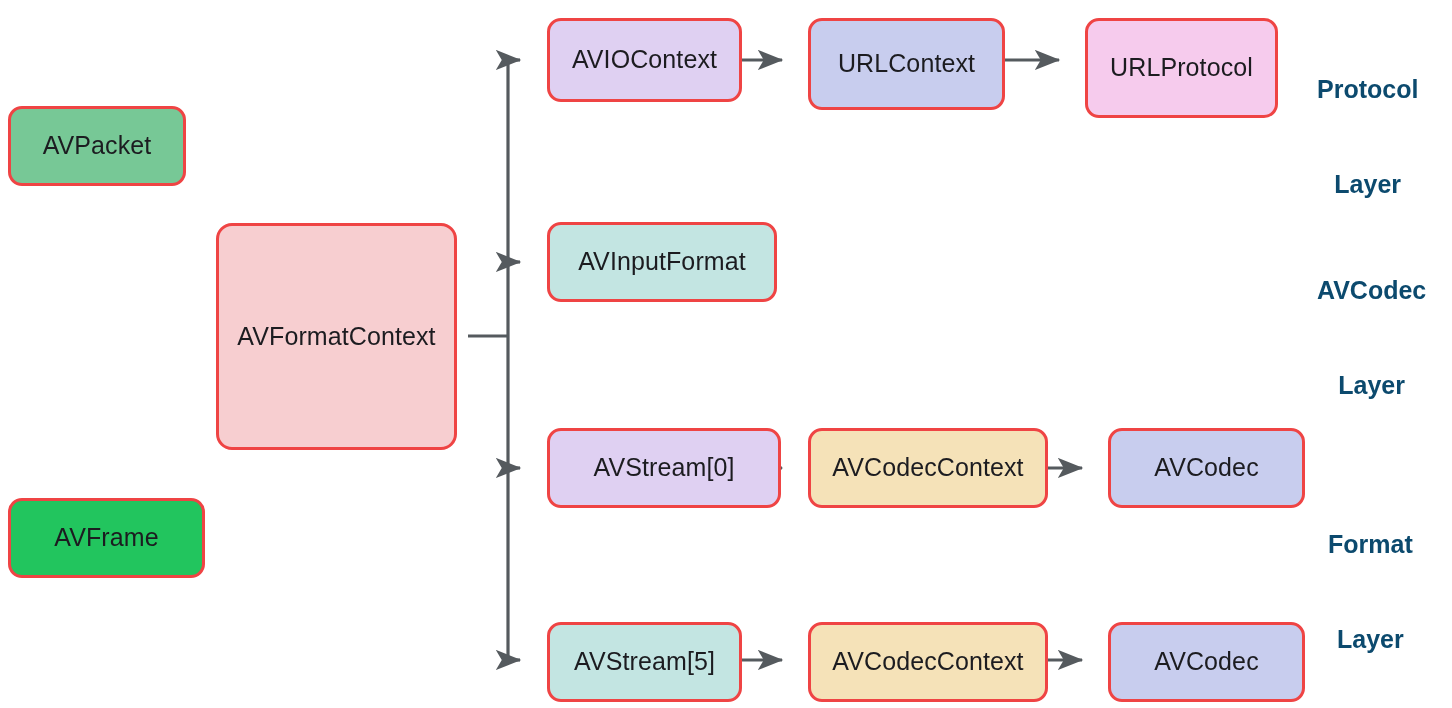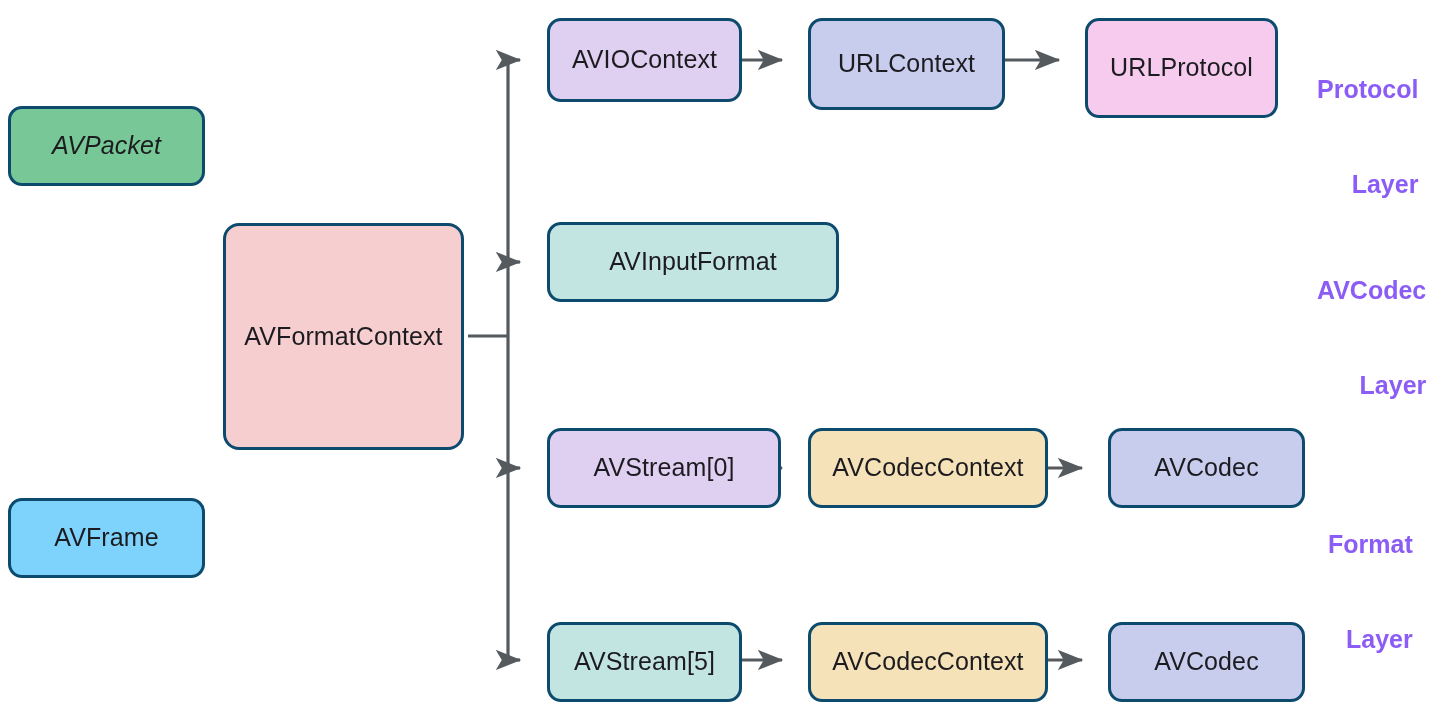--- a/index.html
+++ b/index.html
@@ -13,43 +13,43 @@
   #canvas {
     position: relative;
     width: 1452px;
     height: 708px;
     background: #ffffff;
     overflow: hidden;
   }
   .node {
     position: absolute;
     box-sizing: border-box;
-    border: 3px solid #0c4a6e;
+    border: 3px solid #ef4444;
     border-radius: 14px;
     display: flex;
     align-items: center;
     justify-content: center;
     color: #1c1c20;
     font-size: 25px;
     font-family: "Liberation Sans", sans-serif;
     font-weight: 400;
     letter-spacing: 0.1px;
     text-align: right;
     line-height: 1.1;
     white-space: nowrap;
   }
   .layer-label {
     position: absolute;
     font-family: "Liberation Sans", sans-serif;
     font-weight: bold;
     font-size: 25px;
-    color: #8b5cf6;
+    color: #0c4a6e;
     line-height: 1.9;
     white-space: pre-line;
-    text-align: right;
+    text-align: center;
   }
   #edges {
     position: absolute;
     left: 0;
     top: 0;
     width: 1452px;
     height: 708px;
     pointer-events: none;
   }
 </style>
@@ -80,33 +80,33 @@
       <path d="M1005,60 L1059,60"></path>
 
       <path d="M742,468 L782,468"></path>
       <path d="M1048,468 L1082,468"></path>
 
       <path d="M742,660 L782,660"></path>
       <path d="M1048,660 L1082,660"></path>
     </g>
   </svg>
 
-  <div class="node" style="left:8px;  top:106px; width:197px; height:80px;  background:#77c896;font-style:italic;">AVPacket</div>
+  <div class="node" style="left:8px;  top:106px; width:178px; height:80px;  background:#77c896;">AVPacket</div>
 
-  <div class="node" style="left:8px;  top:498px; width:197px; height:80px;  background:#7dd3fc;">AVFrame</div>
+  <div class="node" style="left:8px;  top:498px; width:197px; height:80px;  background:#22c55e;">AVFrame</div>
 
-  <div class="node" style="left:223px; top:223px; width:241px; height:227px; background:#f7ced0; border-radius:16px;">AVFormatContext</div>
+  <div class="node" style="left:216px; top:223px; width:241px; height:227px; background:#f7ced0; border-radius:16px;">AVFormatContext</div>
 
   <div class="node" style="left:547px; top:18px;  width:195px; height:84px;  background:#dfd0f2;">AVIOContext</div>
 
   <div class="node" style="left:808px; top:18px;  width:197px; height:92px;  background:#c8cdee;">URLContext</div>
 
   <div class="node" style="left:1085px; top:18px; width:193px; height:100px;  background:#f6cbed;">URLProtocol</div>
 
-  <div class="node" style="left:547px; top:222px; width:292px; height:80px;  background:#c3e5e2;">AVInputFormat</div>
+  <div class="node" style="left:547px; top:222px; width:230px; height:80px;  background:#c3e5e2;">AVInputFormat</div>
 
   <div class="node" style="left:547px; top:428px; width:234px; height:80px;  background:#dfd0f2;">AVStream[0]</div>
 
   <div class="node" style="left:808px; top:428px; width:240px; height:80px;  background:#f5e2b8;">AVCodecContext</div>
 
   <div class="node" style="left:1108px; top:428px; width:197px; height:80px; background:#c8cdee;">AVCodec</div>
 
   <div class="node" style="left:547px; top:622px; width:195px; height:80px;  background:#c3e5e2;">AVStream[5]</div>
 
   <div class="node" style="left:808px; top:622px; width:240px; height:80px;  background:#f5e2b8;">AVCodecContext</div>

